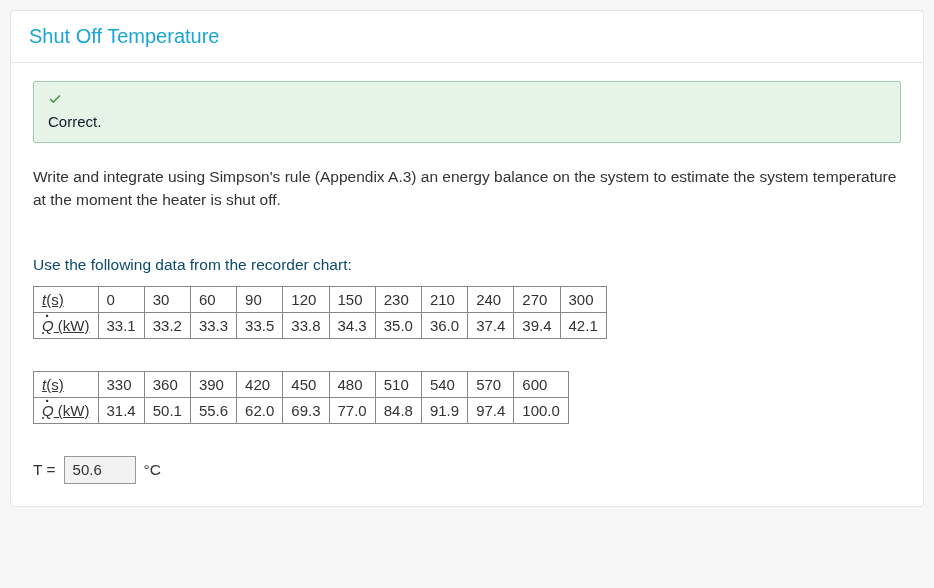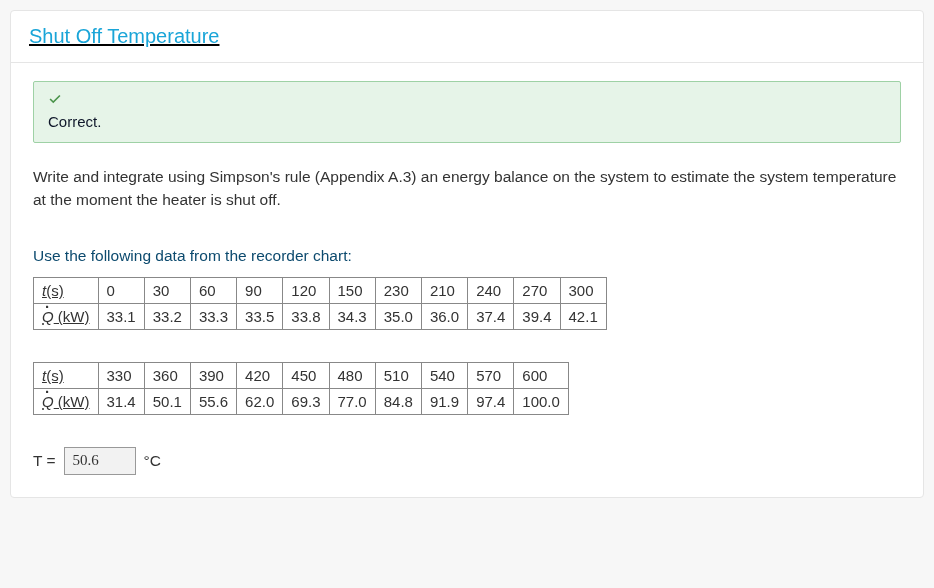--- a/index.html
+++ b/index.html
@@ -12,21 +12,20 @@
     }
     .card {
       background: #fff;
       border: 1px solid #e5e5e5;
       border-radius: 4px;
       margin: 10px;
     }
     .card-header {
       padding: 14px 18px;
       border-bottom: 1px solid #e5e5e5;
-      text-decoration: underline;
     }
     .card-header h2 {
       color: #1aa5d8;
       font-weight: 400;
       font-size: 20px;
     }
     .card-body {
       padding: 18px 22px 22px;
     }
     .alert-success {
@@ -44,21 +43,21 @@
       margin-bottom: 4px;
     }
     .alert-success .alert-text {
       color: #0f172a;
       font-size: 15px;
     }
     .body-text {
       color: #333;
       font-size: 15.5px;
       line-height: 1.5;
-      margin-bottom: 32px;
+      margin-bottom: 41px;
     }
     .subhead {
       color: #0c4a6e;
       font-size: 15.5px;
       line-height: 1.5;
       margin-bottom: 10px;
     }
     table.data {
       border-collapse: collapse;
       margin-bottom: 32px;
@@ -89,21 +88,20 @@
     }
     .answer-row input {
       width: 72px;
       height: 28px;
       border: 1px solid #999;
       background: #f2f2f2;
       text-align: left;
       padding: 0 8px;
       font-size: 15px;
       color: #333;
-      font-family: Liberation Serif, serif;
     }
     .qdot {
       position: relative;
       display: inline-block;
       font-style: italic;
     }
     .qdot::before {
       content: "·";
       position: absolute;
       top: -10px;

